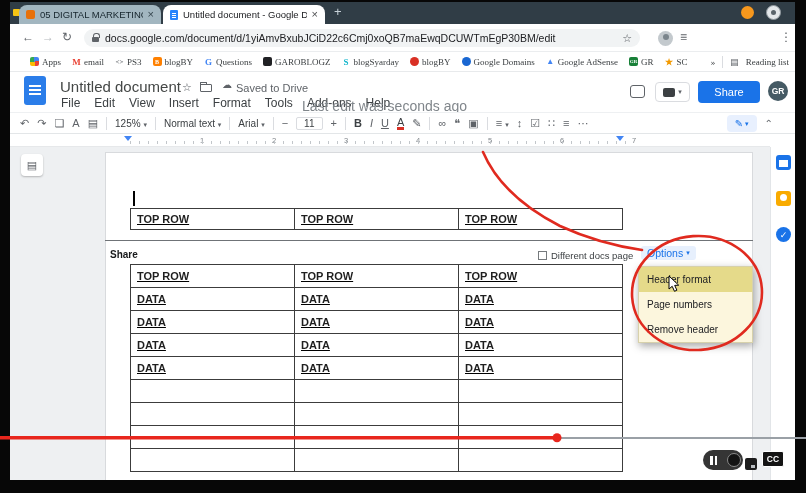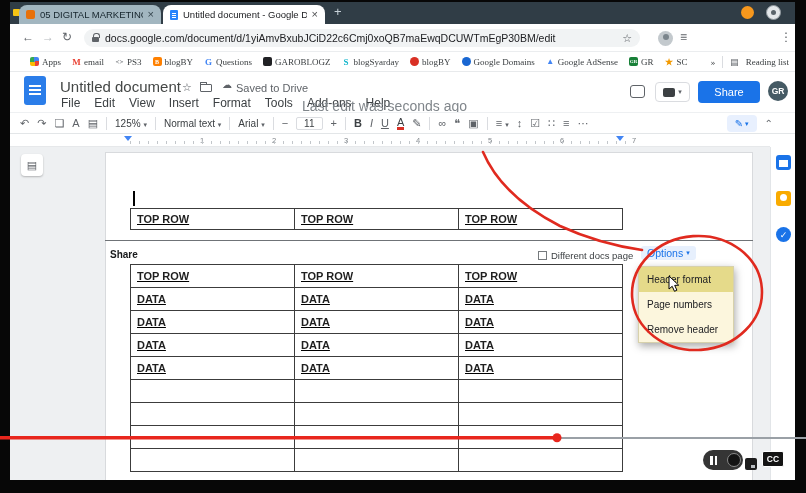--- a/index.html
+++ b/index.html
@@ -111,21 +111,21 @@
   .body-tbl { left:120px; top:262px; }
   .body-tbl td { height:23px; }
 
   .hline { position:absolute; left:95px; top:238px; width:648px; border-top:1px solid #6f7377; }
   .hlabel { position:absolute; left:100px; top:247px; font-size:10px; font-weight:600; color:#17191a; }
   .dfp-box { position:absolute; left:528px; top:249px; width:9px; height:9px; border:1px solid #767a7d; background:#fff; }
   .dfp-label { position:absolute; left:541px; top:248px; font-size:9.5px; color:#3c4043; }
   .options-btn { position:absolute; left:631px; top:244px; background:#e7f0fd; border-radius:3px; padding:1px 6px; display:flex; align-items:center; gap:3px; color:#1a73e8; font-size:10.5px; }
   .options-btn .cd { font-size:7px; }
 
-  .menu { position:absolute; left:628px; top:264px; width:96px; background:#fcf6dd; border:1px solid #d7d1ab; box-shadow:1px 3px 8px rgba(0,0,0,.35); z-index:6; }
+  .menu { position:absolute; left:628px; top:264px; width:115px; background:#fcf6dd; border:1px solid #d7d1ab; box-shadow:1px 3px 8px rgba(0,0,0,.35); z-index:6; }
   .menu .item { height:25px; line-height:25px; padding-left:8px; font-size:10px; color:#202124; white-space:nowrap; }
   .menu .item.hl { background:#e5da8a; }
 
   
   .rail { position:absolute; left:760px; top:145px; width:25px; height:333px; background:#fff; border-left:1px solid #e2e5e8; }
   .rail .ric { position:absolute; left:5px; width:15px; height:15px; }
   .ric.cal { top:8px; background:#1a73e8; border-radius:3px; }
   .ric.cal:after { content:""; position:absolute; left:3px; top:5px; width:9px; height:7px; background:#fff; }
   .ric.keep { top:44px; background:#f9ab00; border-radius:3px; }
   .ric.keep:after { content:""; position:absolute; left:4px; top:3px; width:7px; height:7px; border-radius:50%; background:#fff; }

